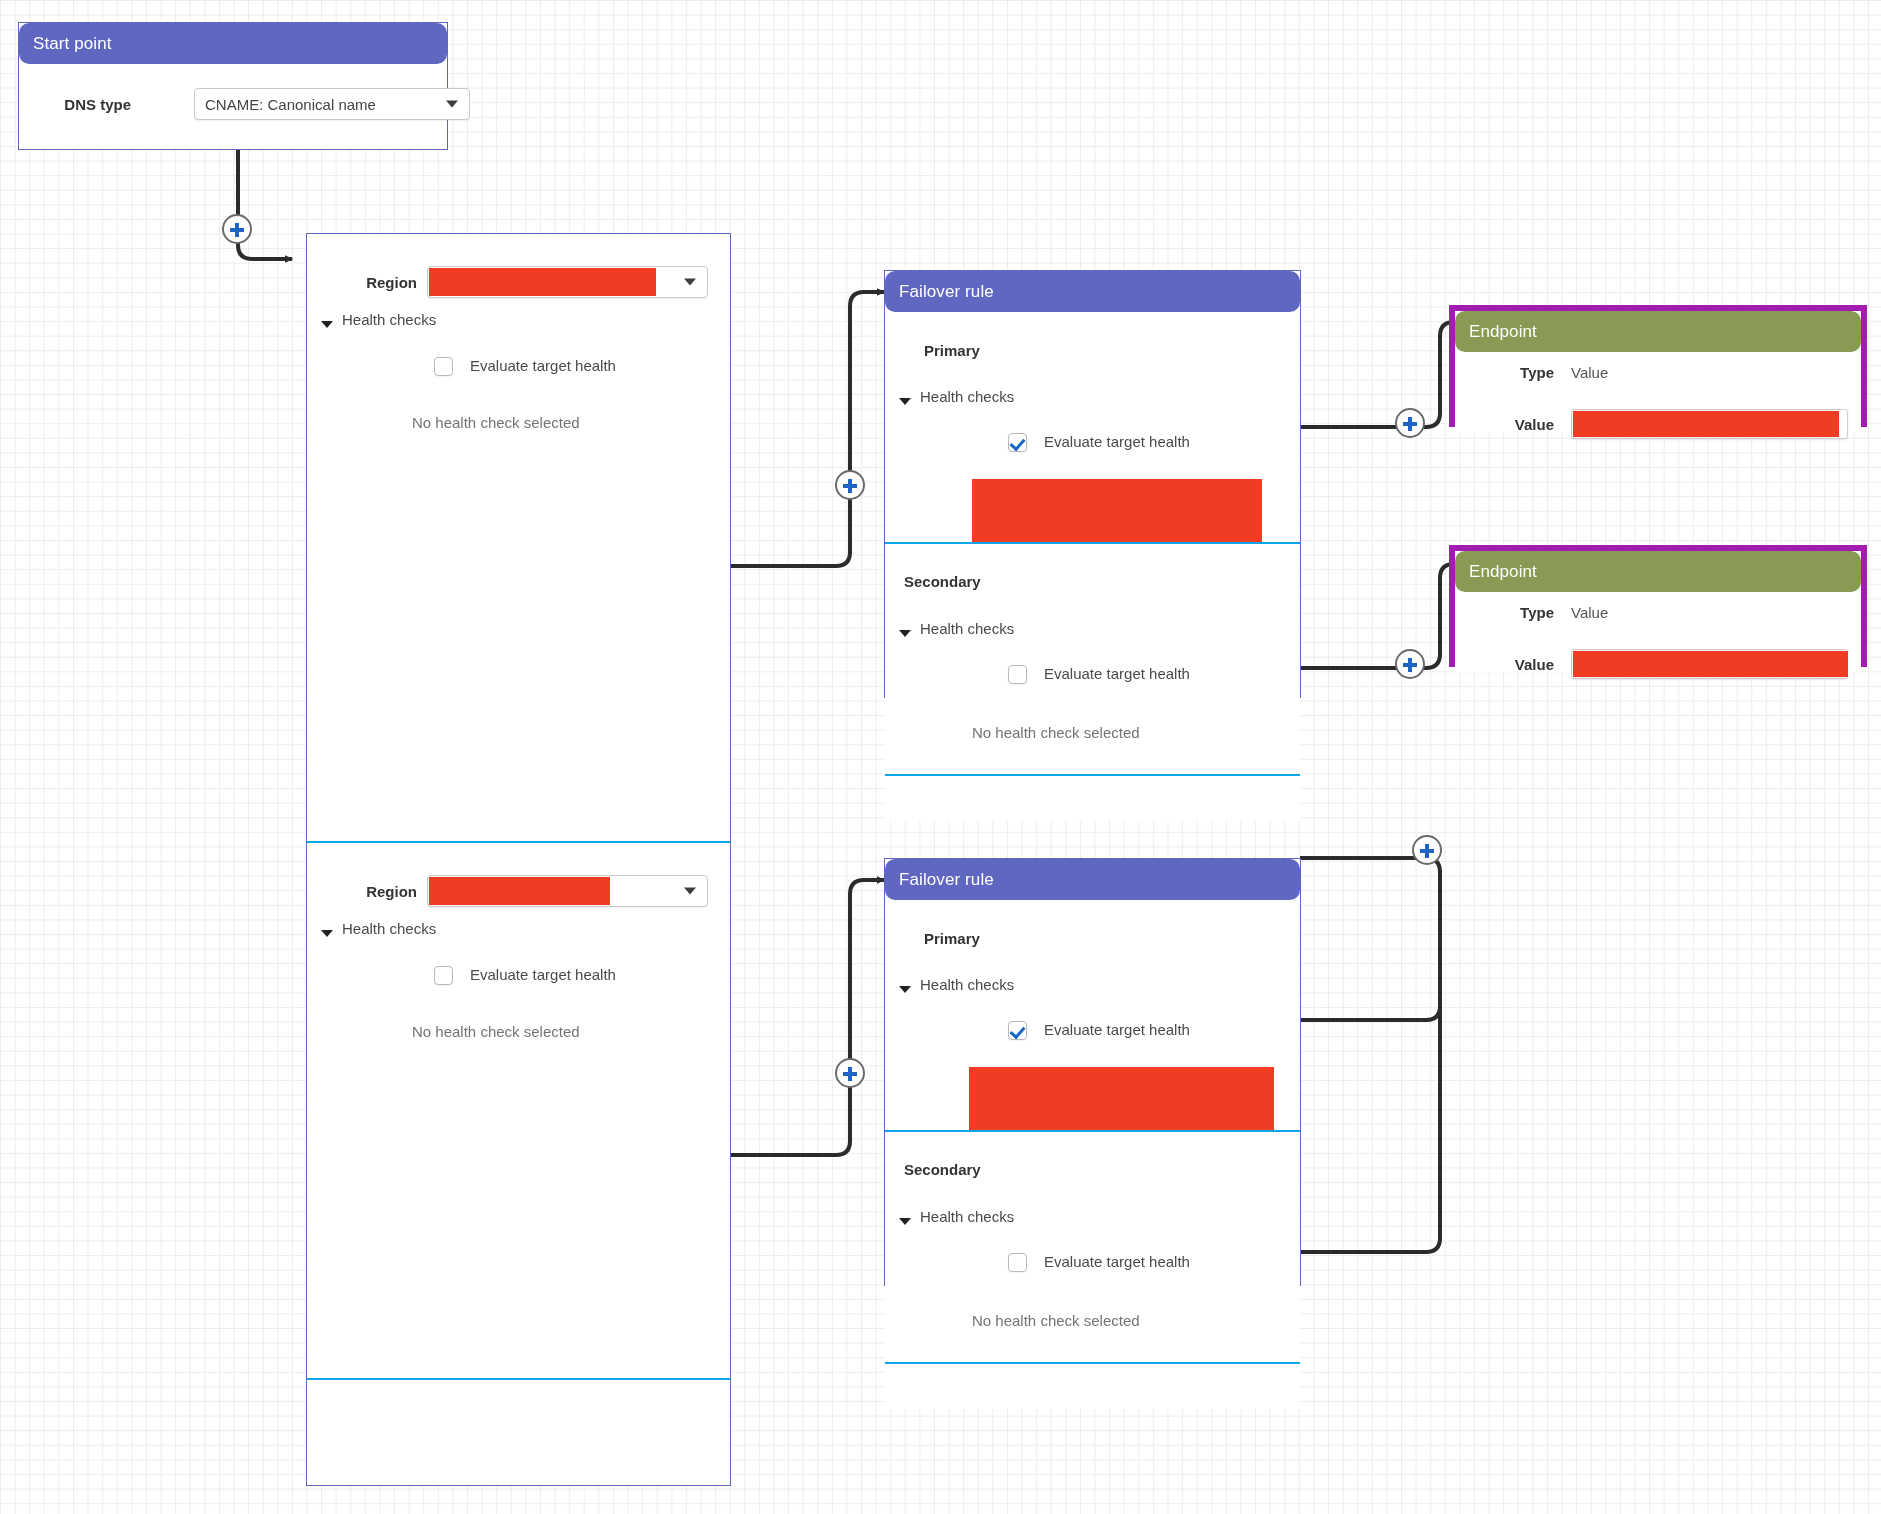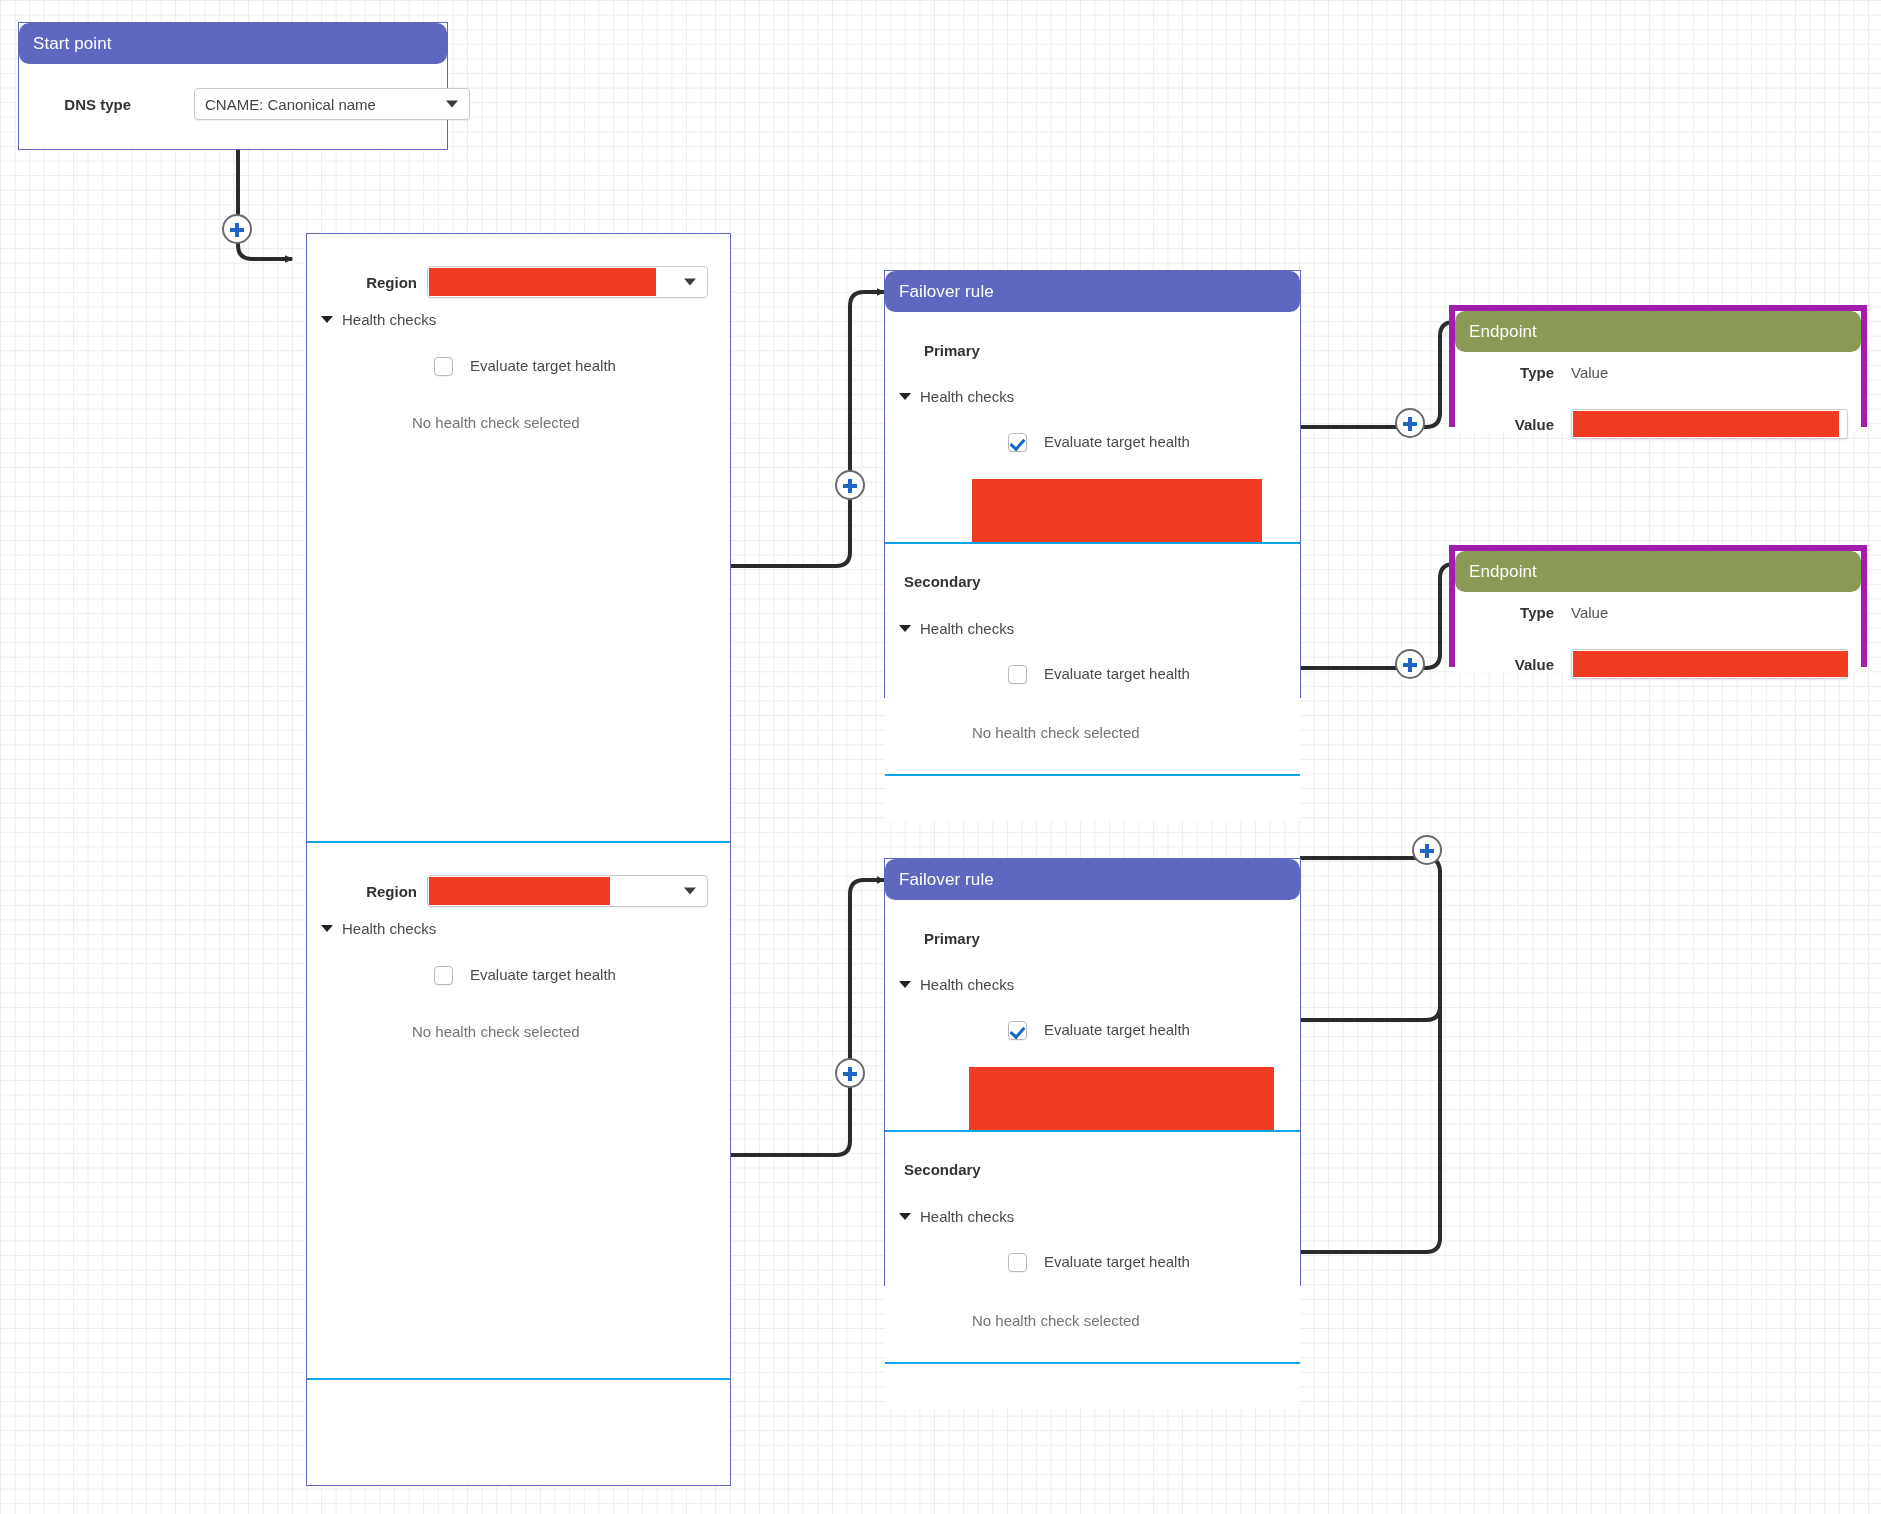--- a/index.html
+++ b/index.html
@@ -72,21 +72,21 @@
   .redact-block{position:absolute;background:#ef3c23;}
 
   
   .tinput{
     position:relative;box-sizing:border-box;
     height:30px;border:1px solid #cfcfcf;border-radius:3px;background:#fff;
     box-shadow:0 1px 2px rgba(0,0,0,.10);
   }
 
   
-  .collapse{display:flex;align-items:center;gap:9px;}
+  .collapse{display:flex;align-items:flex-end;gap:9px;}
   .tri{
     width:0;height:0;border-left:6px solid transparent;
     border-right:6px solid transparent;border-top:7px solid #222;
   }
   .collapse .txt{font-size:15px;color:#4a4a4a;}
 
   
   .cbrow{display:flex;gap:17px;margin-left:19px;}
   .cbox{
     width:19px;height:19px;box-sizing:border-box;

